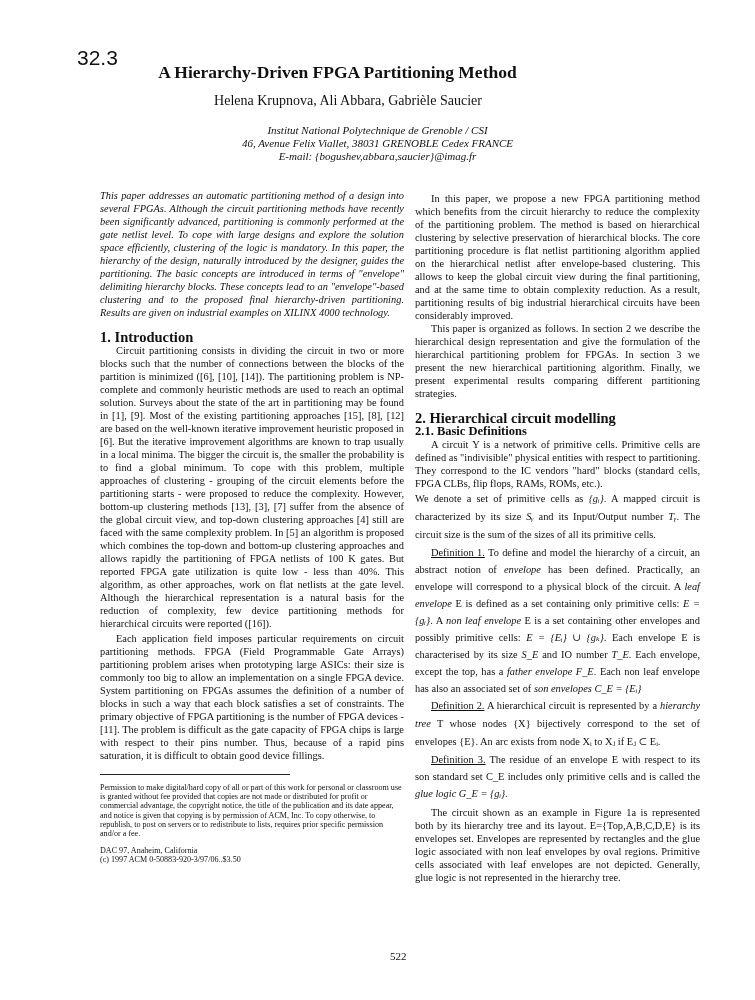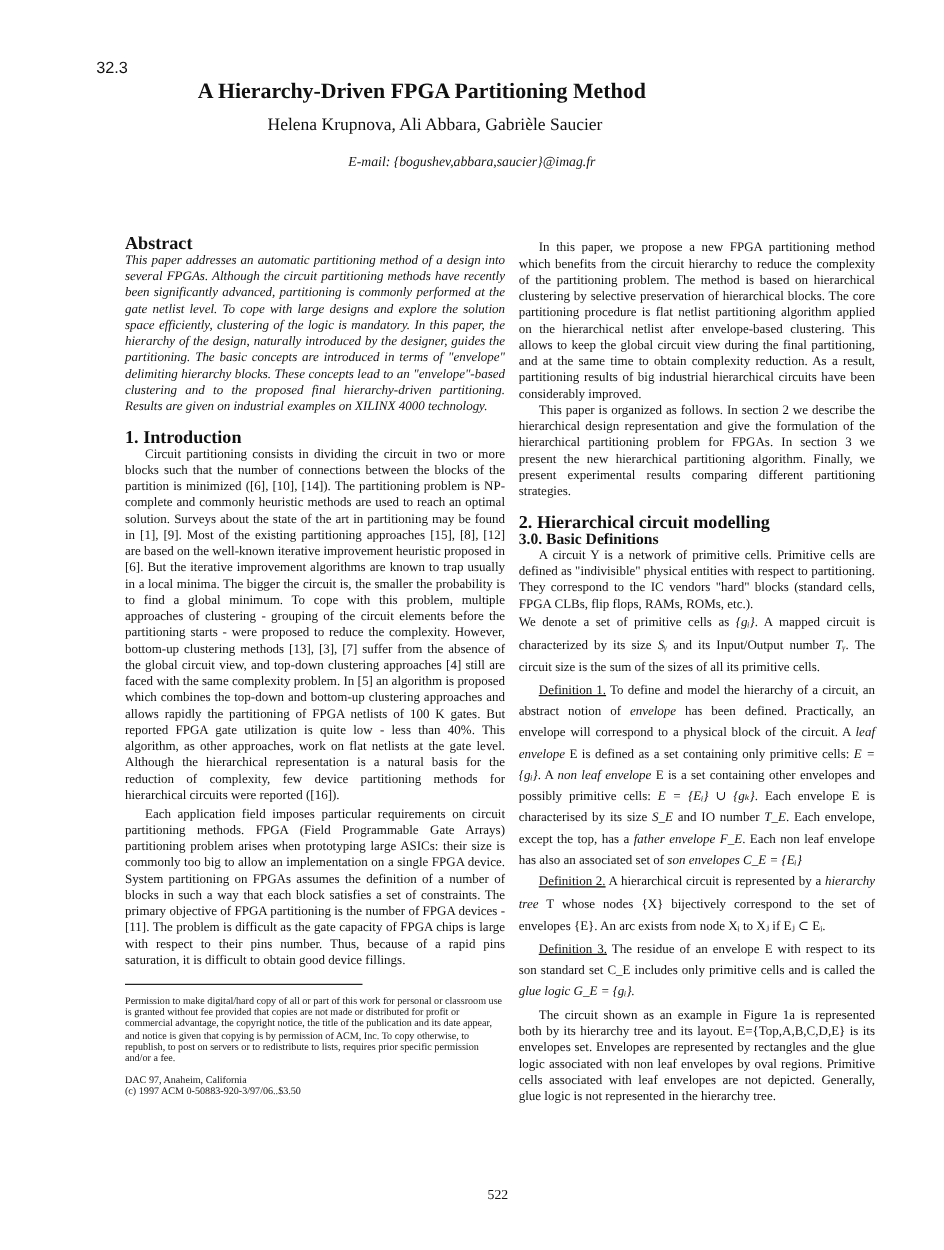--- a/index.html
+++ b/index.html
@@ -1,18 +1,18 @@
 <!DOCTYPE html>
 <html><head>
 <meta charset="utf-8">
 <style>
   html, body { margin:0; padding:0; background:#fff; }
   body { width:755px; height:1000px; position:relative; overflow:hidden; color:#111;
          font-family:"Liberation Serif", "DejaVu Serif", serif; }
-  .session { position:absolute; left:77px; top:46px; font-family:"Liberation Sans", sans-serif; font-size:13px; }
+  .session { position:absolute; left:77px; top:46px; font-family:"Liberation Sans", sans-serif; font-size:21px; }
   .title { position:absolute; left:0; width:675px; top:62px; text-align:center; font-weight:bold; font-size:17.5px; }
   .authors { position:absolute; left:0; width:696px; top:93px; text-align:center; font-size:14px; }
   .affil { position:absolute; left:0; width:755px; top:124px; text-align:center; font-style:italic; font-size:11px; line-height:13.2px; }
   .col { position:absolute; font-size:10.4px; line-height:13px; text-align:justify; }
   .left { left:100px; top:189px; width:304px; }
   .right { left:415px; top:192px; width:285px; }
   h2 { font-size:14.5px; margin:0; font-weight:bold; font-family:"Liberation Serif", serif; }
   h3 { font-size:12.5px; margin:0; font-weight:bold; }
   p { margin:0; }
   .indent { text-indent:16px; }
@@ -23,40 +23,41 @@
   .fine { font-size:8.1px; line-height:9.2px; text-align:left; }
   .pagenum { position:absolute; left:390px; top:950px; font-size:11px; }
 </style>
 </head>
 <body>
 
 <div class="session">32.3</div>
 <div class="title">A Hierarchy-Driven FPGA Partitioning Method</div>
 <div class="authors">Helena Krupnova, Ali Abbara, Gabrièle Saucier</div>
 <div class="affil">
+  <div>Institut National Polytechnique de Grenoble / CSI</div>
+  <div>46, Avenue Felix Viallet, 38031 GRENOBLE Cedex FRANCE</div>
   <div>E-mail: {bogushev,abbara,saucier}@imag.fr</div>
 </div>
 
 <div class="col left">
-  <h2>Abstract</h2>
   <p class="abstract">This paper addresses an automatic partitioning method of a design into several FPGAs. Although the circuit partitioning methods have recently been significantly advanced, partitioning is commonly performed at the gate netlist level. To cope with large designs and explore the solution space efficiently, clustering of the logic is mandatory. In this paper, the hierarchy of the design, naturally introduced by the designer, guides the partitioning. The basic concepts are introduced in terms of "envelope" delimiting hierarchy blocks. These concepts lead to an "envelope"-based clustering and to the proposed final hierarchy-driven partitioning. Results are given on industrial examples on XILINX 4000 technology.</p>
   <h2 style="margin-top:12px">1. Introduction</h2>
   <p class="indent">Circuit partitioning consists in dividing the circuit in two or more blocks such that the number of connections between the blocks of the partition is minimized ([6], [10], [14]). The partitioning problem is NP-complete and commonly heuristic methods are used to reach an optimal solution. Surveys about the state of the art in partitioning may be found in [1], [9]. Most of the existing partitioning approaches [15], [8], [12] are based on the well-known iterative improvement heuristic proposed in [6]. But the iterative improvement algorithms are known to trap usually in a local minima. The bigger the circuit is, the smaller the probability is to find a global minimum. To cope with this problem, multiple approaches of clustering - grouping of the circuit elements before the partitioning starts - were proposed to reduce the complexity. However, bottom-up clustering methods [13], [3], [7] suffer from the absence of the global circuit view, and top-down clustering approaches [4] still are faced with the same complexity problem. In [5] an algorithm is proposed which combines the top-down and bottom-up clustering approaches and allows rapidly the partitioning of FPGA netlists of 100 K gates. But reported FPGA gate utilization is quite low - less than 40%. This algorithm, as other approaches, work on flat netlists at the gate level. Although the hierarchical representation is a natural basis for the reduction of complexity, few device partitioning methods for hierarchical circuits were reported ([16]).</p>
   <p class="indent" style="margin-top:2px">Each application field imposes particular requirements on circuit partitioning methods. FPGA (Field Programmable Gate Arrays) partitioning problem arises when prototyping large ASICs: their size is commonly too big to allow an implementation on a single FPGA device. System partitioning on FPGAs assumes the definition of a number of blocks in such a way that each block satisfies a set of constraints. The primary objective of FPGA partitioning is the number of FPGA devices - [11]. The problem is difficult as the gate capacity of FPGA chips is large with respect to their pins number. Thus, because of a rapid pins saturation, it is difficult to obtain good device fillings.</p>
   <div class="rule"></div>
   <p class="fine">Permission to make digital/hard copy of all or part of this work for personal or classroom use is granted without fee provided that copies are not made or distributed for profit or commercial advantage, the copyright notice, the title of the publication and its date appear, and notice is given that copying is by permission of ACM, Inc. To copy otherwise, to republish, to post on servers or to redistribute to lists, requires prior specific permission and/or a fee.</p>
   <p class="fine" style="margin-top:8px">DAC 97, Anaheim, California</p>
   <p class="fine">(c) 1997 ACM 0-50883-920-3/97/06..$3.50</p>
 </div>
 
 <div class="col right">
   <p class="indent">In this paper, we propose a new FPGA partitioning method which benefits from the circuit hierarchy to reduce the complexity of the partitioning problem. The method is based on hierarchical clustering by selective preservation of hierarchical blocks. The core partitioning procedure is flat netlist partitioning algorithm applied on the hierarchical netlist after envelope-based clustering. This allows to keep the global circuit view during the final partitioning, and at the same time to obtain complexity reduction. As a result, partitioning results of big industrial hierarchical circuits have been considerably improved.</p>
   <p class="indent">This paper is organized as follows. In section 2 we describe the hierarchical design representation and give the formulation of the hierarchical partitioning problem for FPGAs. In section 3 we present the new hierarchical partitioning algorithm. Finally, we present experimental results comparing different partitioning strategies.</p>
   <h2 style="margin-top:12px">2. Hierarchical circuit modelling</h2>
-  <h3>3.0. Basic Definitions</h3>
+  <h3>2.1. Basic Definitions</h3>
   <p class="indent">A circuit Y is a network of primitive cells. Primitive cells are defined as "indivisible" physical entities with respect to partitioning. They correspond to the IC vendors "hard" blocks (standard cells, FPGA CLBs, flip flops, RAMs, ROMs, etc.).</p>
   <p style="line-height:18px"><span>We denote a set of primitive cells as </span><span class="math">{gᵢ}</span><span>. A mapped circuit is characterized by its size </span><span class="math">Sᵧ</span><span> and its Input/Output number </span><span class="math">Tᵧ</span><span>. The circuit size is the sum of the sizes of all its primitive cells.</span></p>
   <p class="indent" style="line-height:17px"><span class="u">Definition 1.</span><span> To define and model the hierarchy of a circuit, an abstract notion of </span><i>envelope</i><span> has been defined. Practically, an envelope will correspond to a physical block of the circuit. A </span><i>leaf envelope</i><span> E is defined as a set containing only primitive cells: </span><span class="math">E = {gᵢ}</span><span>. A </span><i>non leaf envelope</i><span> E is a set containing other envelopes and possibly primitive cells: </span><span class="math">E = {Eᵢ} ∪ {gₖ}</span><span>. Each envelope E is characterised by its size </span><span class="math">S_E</span><span> and IO number </span><span class="math">T_E</span><span>. Each envelope, except the top, has a </span><i>father envelope</i><span class="math"> F_E</span><span>. Each non leaf envelope has also an associated set of </span><i>son envelopes</i><span class="math"> C_E = {Eᵢ}</span></p>
   <p class="indent" style="line-height:18px"><span class="u">Definition 2.</span><span> A hierarchical circuit is represented by a </span><i>hierarchy tree</i><span> T whose nodes {X} bijectively correspond to the set of envelopes {E}. An arc exists from node Xᵢ to Xⱼ if Eⱼ ⊂ Eᵢ.</span></p>
   <p class="indent" style="line-height:17px"><span class="u">Definition 3.</span><span> The residue of an envelope E with respect to its son standard set C_E includes only primitive cells and is called the </span><i>glue logic</i><span class="math"> G_E = {gᵢ}.</span></p>
   <p class="indent" style="margin-top:4px">The circuit shown as an example in Figure 1a is represented both by its hierarchy tree and its layout. E={Top,A,B,C,D,E} is its envelopes set. Envelopes are represented by rectangles and the glue logic associated with non leaf envelopes by oval regions. Primitive cells associated with leaf envelopes are not depicted. Generally, glue logic is not represented in the hierarchy tree.</p>
 </div>
 
 <div class="pagenum">522</div>
 

